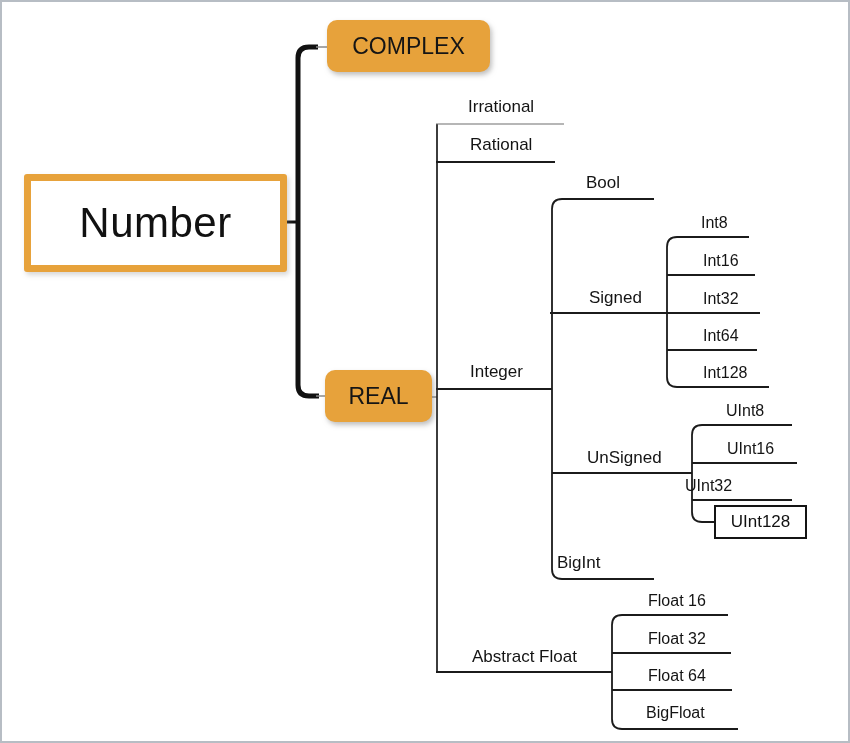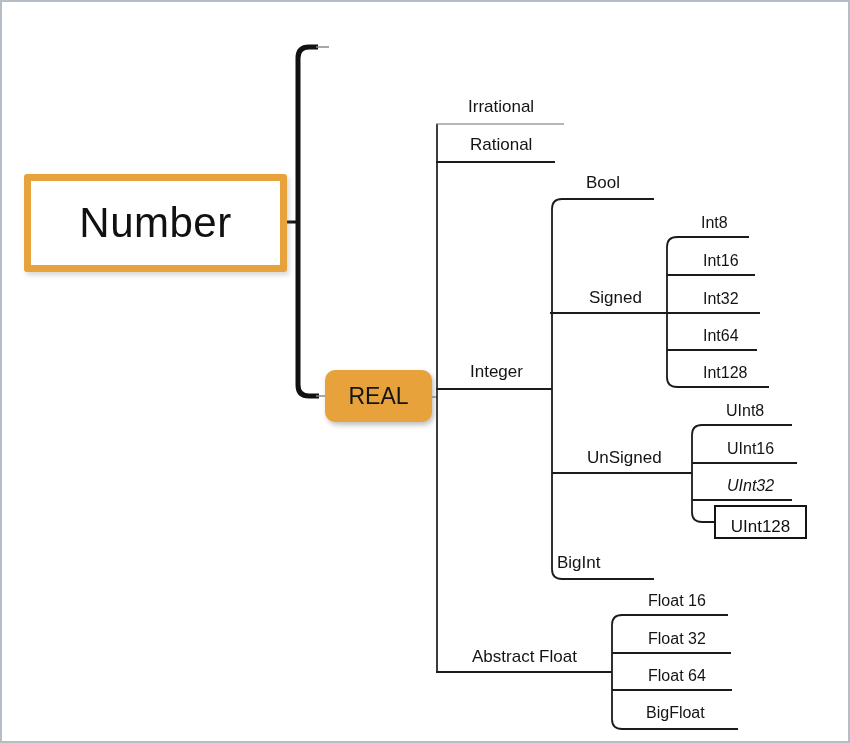--- a/index.html
+++ b/index.html
@@ -44,21 +44,21 @@
     box-shadow:2px 3px 5px rgba(130,130,130,0.5);
   }
   .box-complex{left:325px;top:18px;width:163px;height:52px;}
   .box-real{left:323px;top:368px;width:107px;height:52px;}
   .uint128box{
     position:absolute;
     left:712px;top:503px;width:93px;height:34px;
     background:#ffffff;
     border:2px solid #141414;
     box-sizing:border-box;
-    display:flex;align-items:flex-end;justify-content:center;
+    display:flex;align-items:center;justify-content:center;
     font-size:17px;
   }
 </style>
 </head>
 <body>
 
 <div class="canvas">
 
   <svg class="wires" viewBox="0 0 850 743" xmlns="http://www.w3.org/2000/svg" fill="none">
 
@@ -88,20 +88,23 @@
 
     <path d="M 726 613 H 620 Q 610 613 610 623 V 717 Q 610 727 620 727 H 736" stroke="#1b1b1b" stroke-width="1.8"></path>
     <path d="M 610 651 H 729" stroke="#1b1b1b" stroke-width="1.8"></path>
     <path d="M 610 688 H 730" stroke="#1b1b1b" stroke-width="1.8"></path>
   </svg>
 
   <div class="rootbox">
     <span>Number</span>
   </div>
 
+  <div class="orangebox box-complex">
+    <span>COMPLEX</span>
+  </div>
 
   <div class="orangebox box-real">
     <span>REAL</span>
   </div>
 
   <div class="label" style="left:466px;top:95px;">Irrational</div>
   <div class="label" style="left:468px;top:133px;">Rational</div>
   <div class="label" style="left:468px;top:360px;">Integer</div>
   <div class="label" style="left:470px;top:645px;text-align:right;">Abstract Float</div>
 
@@ -111,21 +114,21 @@
   <div class="label" style="left:555px;top:551px;">BigInt</div>
 
   <div class="label leaf" style="left:699px;top:211px;">Int8</div>
   <div class="label leaf" style="left:701px;top:249px;">Int16</div>
   <div class="label leaf" style="left:701px;top:287px;">Int32</div>
   <div class="label leaf" style="left:701px;top:324px;text-align:center;">Int64</div>
   <div class="label leaf" style="left:701px;top:361px;">Int128</div>
 
   <div class="label leaf" style="left:724px;top:399px;">UInt8</div>
   <div class="label leaf" style="left:725px;top:437px;">UInt16</div>
-  <div class="label leaf" style="left:725px;top:474px;font-style:italic;">UInt32</div>
+  <div class="label leaf" style="left:683px;top:474px;">UInt32</div>
 
   <div class="uint128box">
     <span>UInt128</span>
   </div>
 
   <div class="label leaf" style="left:646px;top:589px;">Float 16</div>
   <div class="label leaf" style="left:646px;top:627px;">Float 32</div>
   <div class="label leaf" style="left:646px;top:664px;">Float 64</div>
   <div class="label leaf" style="left:644px;top:701px;">BigFloat</div>
 

